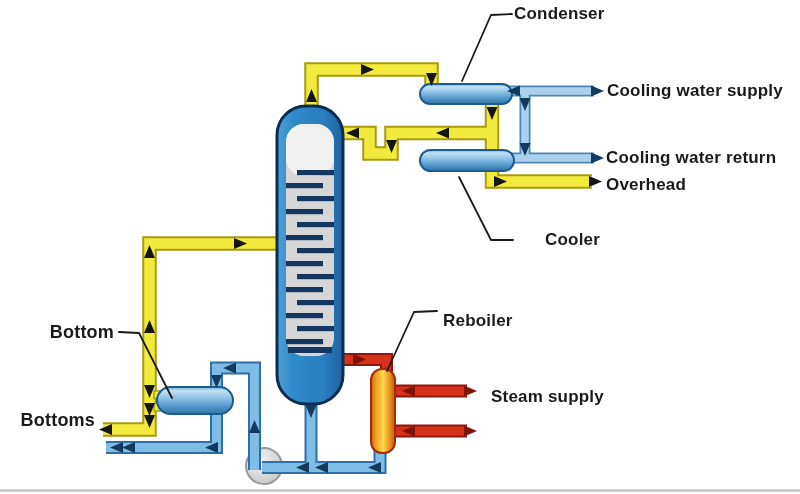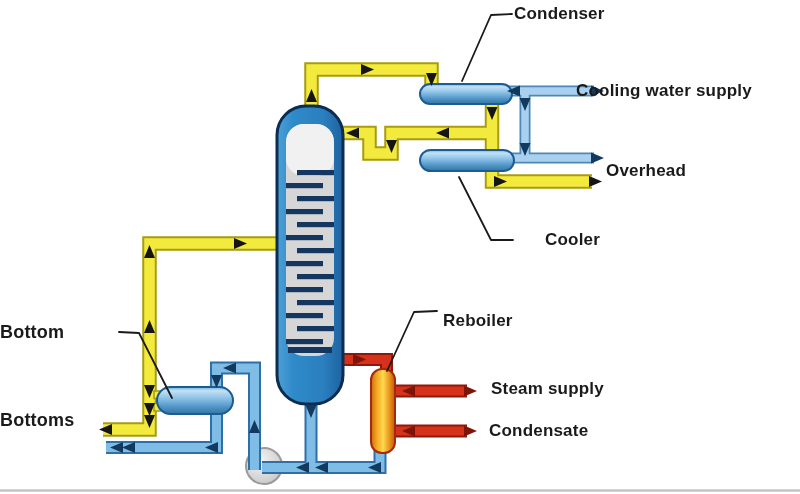--- a/index.html
+++ b/index.html
@@ -20,21 +20,21 @@
   .i-r{stroke:var(--pipe-red);stroke-width:9px;}
   .arr-k{fill:var(--arrow-black);}
   .arr-n{fill:var(--arrow-navy);}
   .arr-r{fill:var(--arrow-darkred);}
   .leader{fill:none;stroke:#1a1a1a;stroke-width:1.8px;stroke-linejoin:round;stroke-linecap:round;}
   .tray{fill:var(--tray-navy);}
   .lbl{
     position:absolute;color:var(--label-color);font-weight:bold;font-size:17px;
     white-space:nowrap;letter-spacing:.2px;line-height:1.1;
   }
-  .lbl-left{font-size:18px;line-height:21px;white-space:nowrap;}
+  .lbl-left{font-size:18px;text-align:right;line-height:21px;white-space:nowrap;}
 </style>
 </head>
 <body>
 
 <div class="stage">
 
   <svg width="800" height="494" viewBox="0 0 800 494">
     <defs>
       <linearGradient id="gradVessel" x1="0" y1="0" x2="0" y2="1">
         <stop offset="0" stop-color="#6FB0DC"></stop>
@@ -175,26 +175,26 @@
       <path class="leader" d="M462 81 L491 15 L512 14"></path>
       <path class="leader" d="M459 177 L491 240 L513 240"></path>
       <path class="leader" d="M387 371 L414 312 L437 311"></path>
       <path class="leader" d="M172 398 L139 333 L119 332"></path>
     </g>
 
     <line x1="0" y1="490.5" x2="800" y2="490.5" stroke="#C4C4C4" stroke-width="2.5"></line>
   </svg>
 
   <div class="lbl" style="left:514px;top:5px">Condenser</div>
-  <div class="lbl" style="left:576px;top:82px">Cooling water supply</div>
-  <div class="lbl" style="left:606px;top:162px">Overhead</div>
+  <div class="lbl" style="left:607px;top:82px">Cooling water supply</div>
+  <div class="lbl" style="left:606px;top:149px">Cooling water return</div>
+  <div class="lbl" style="left:606px;top:176px">Overhead</div>
   <div class="lbl" style="left:545px;top:231px">Cooler</div>
   <div class="lbl" style="left:443px;top:312px">Reboiler</div>
-  <div class="lbl" style="left:491px;top:380px">Steam supply</div>
-  <div class="lbl" style="left:489px;top:422px">Condensate</div>
+  <div class="lbl" style="left:491px;top:388px">Steam supply</div>
 
   <div class="lbl lbl-left" style="left:0;width:114px;top:322px">
     <div>Bottom</div>
   </div>
   <div class="lbl lbl-left" style="left:0;width:95px;top:410px">
     <div>Bottoms</div>
   </div>
 </div>
 
 </body></html>

